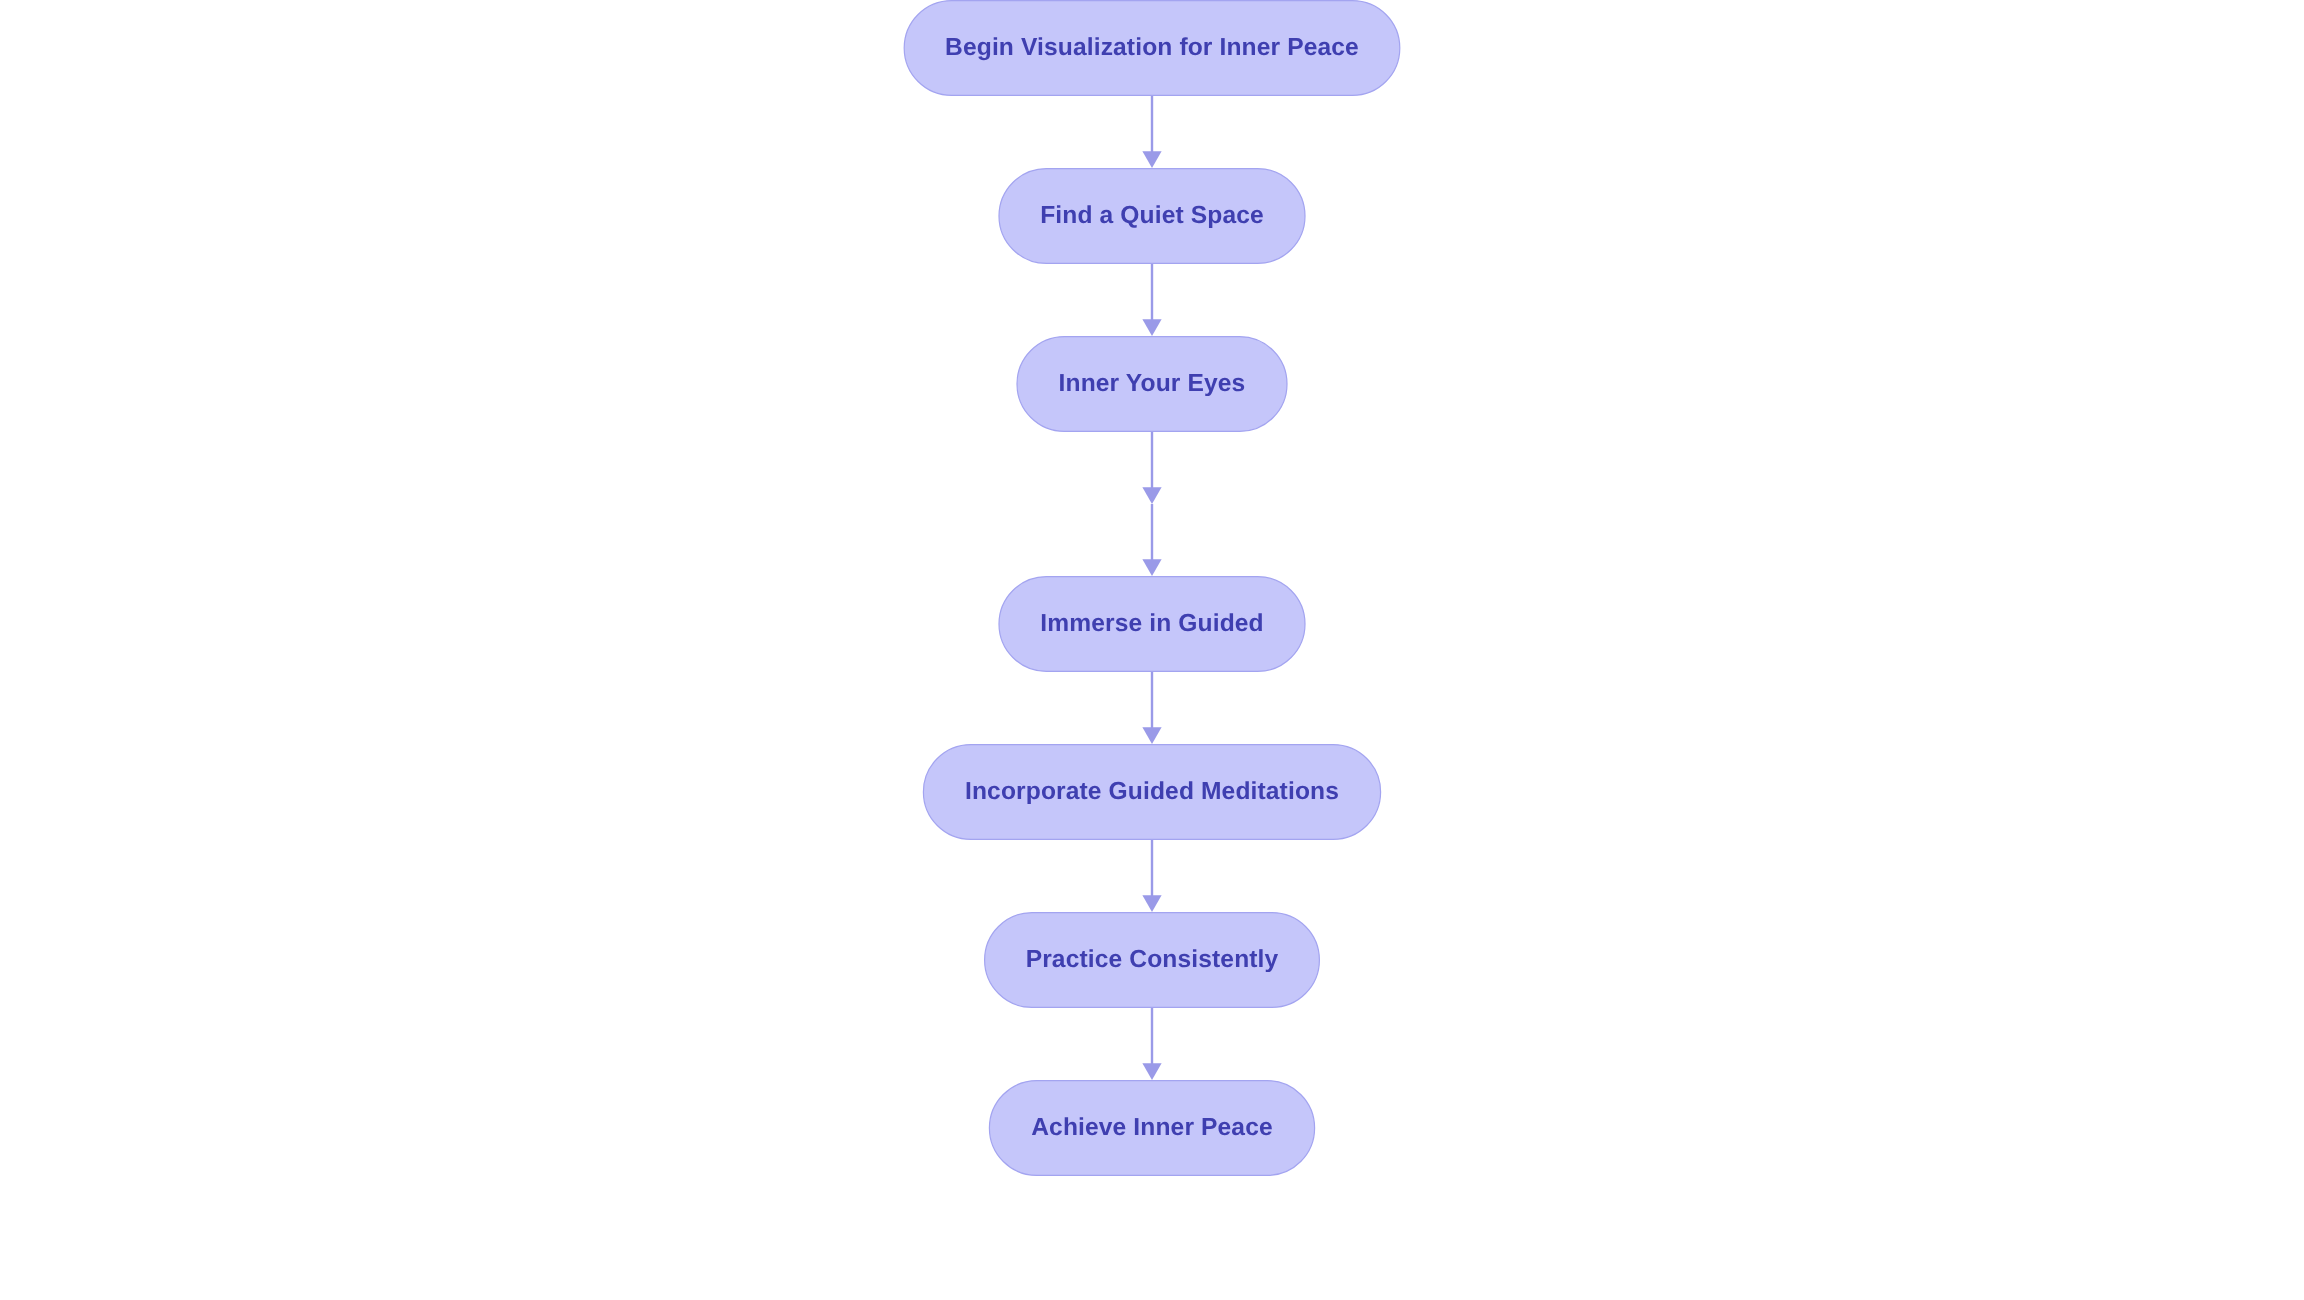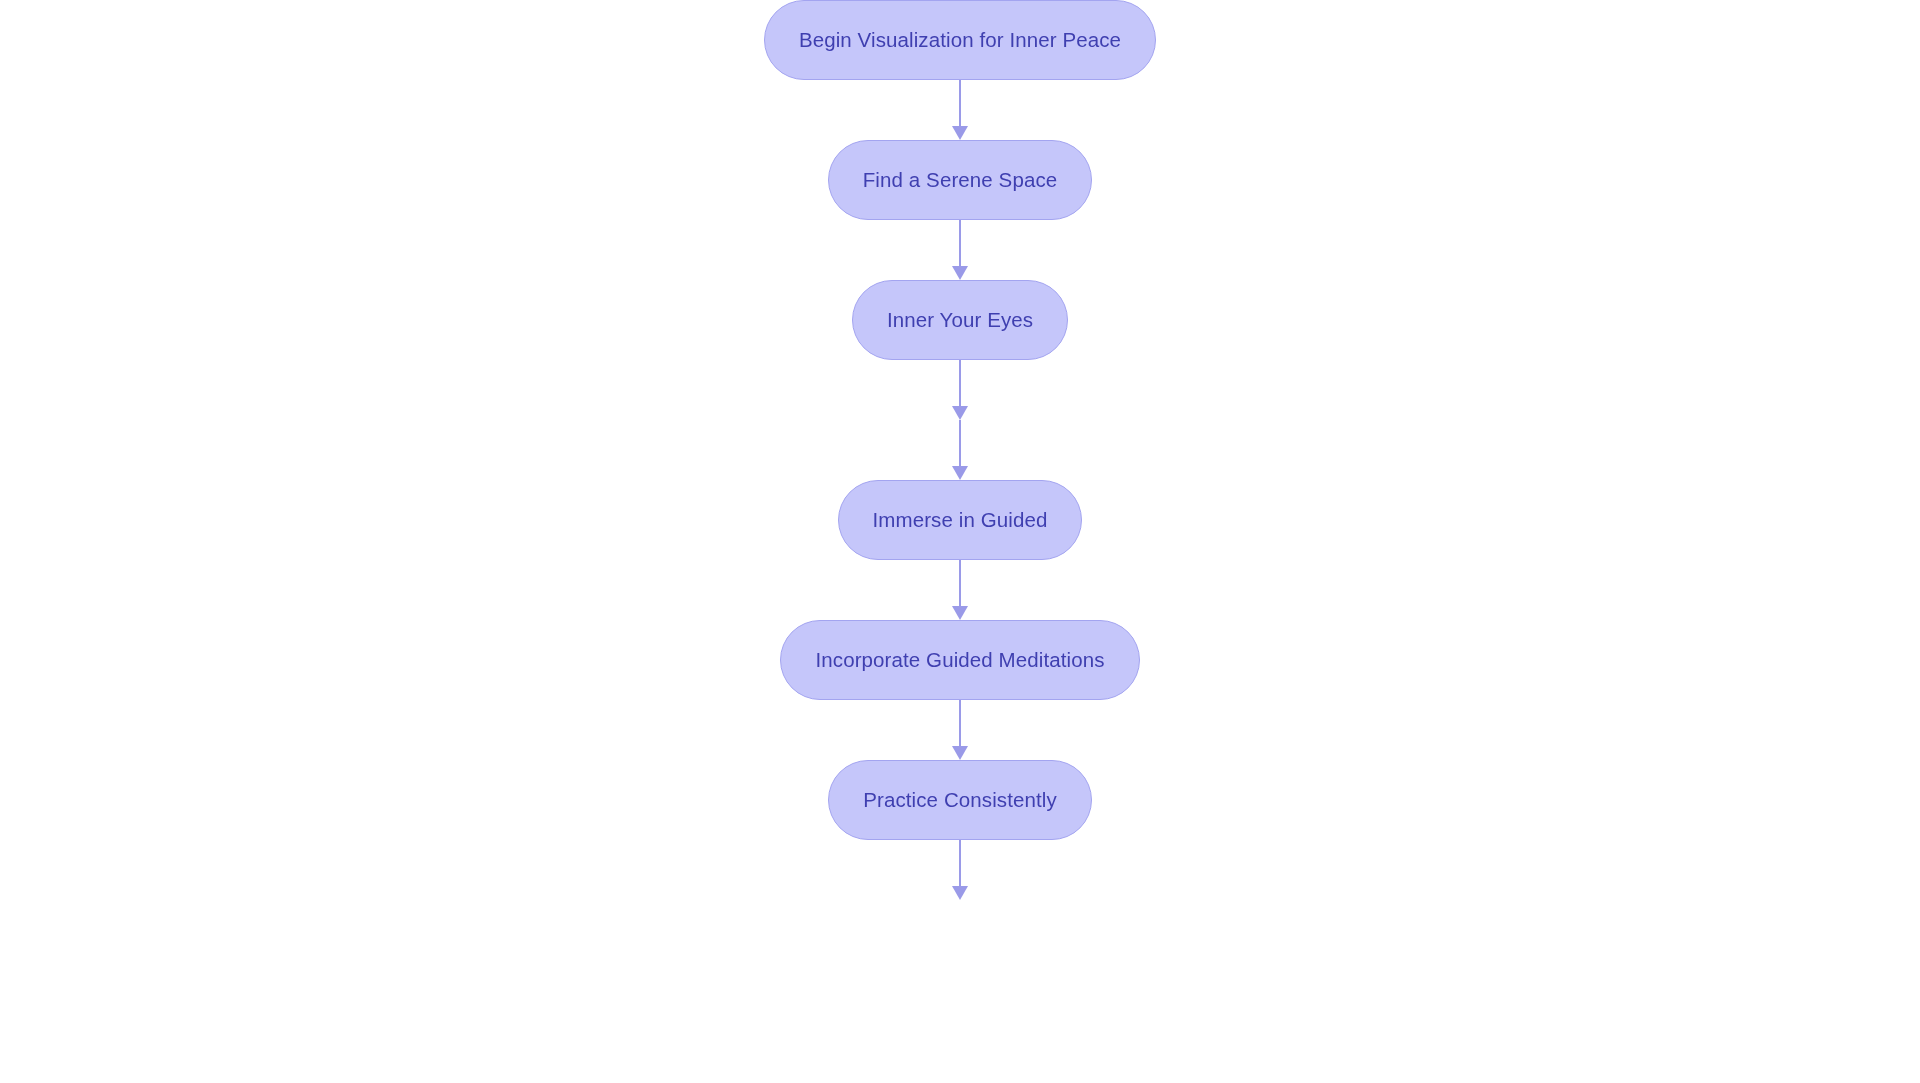--- a/index.html
+++ b/index.html
@@ -36,21 +36,21 @@
     border: 1.5px solid #a3a4f0;
     display: flex;
     align-items: center;
     justify-content: center;
     padding: 0 34px;
     flex: 0 0 auto;
   }
   .node-label {
     color: #3f3fb0;
     font-size: 20.5px;
-    font-weight: 400;
+    font-weight: 700;
     line-height: 1;
     white-space: nowrap;
     letter-spacing: 0.1px;
   }
   .connector {
     position: relative;
     width: 18px;
     height: 60px;
     flex: 0 0 auto;
   }
@@ -84,21 +84,21 @@
     <div class="node">
       <span class="node-label">Begin Visualization for Inner Peace</span>
     </div>
 
     <div class="connector">
       <div class="stem"></div>
       <div class="head"></div>
     </div>
 
     <div class="node">
-      <span class="node-label">Find a Serene Space</span>
+      <span class="node-label">Find a Quiet Space</span>
     </div>
 
     <div class="connector">
       <div class="stem"></div>
       <div class="head"></div>
     </div>
 
     <div class="node">
       <span class="node-label">Inner Your Eyes</span>
     </div>
@@ -134,15 +134,18 @@
 
     <div class="node">
       <span class="node-label">Practice Consistently</span>
     </div>
 
     <div class="connector">
       <div class="stem"></div>
       <div class="head"></div>
     </div>
 
+    <div class="node">
+      <span class="node-label">Achieve Inner Peace</span>
+    </div>
 
   </div>
 </div>
 
 </body></html>

